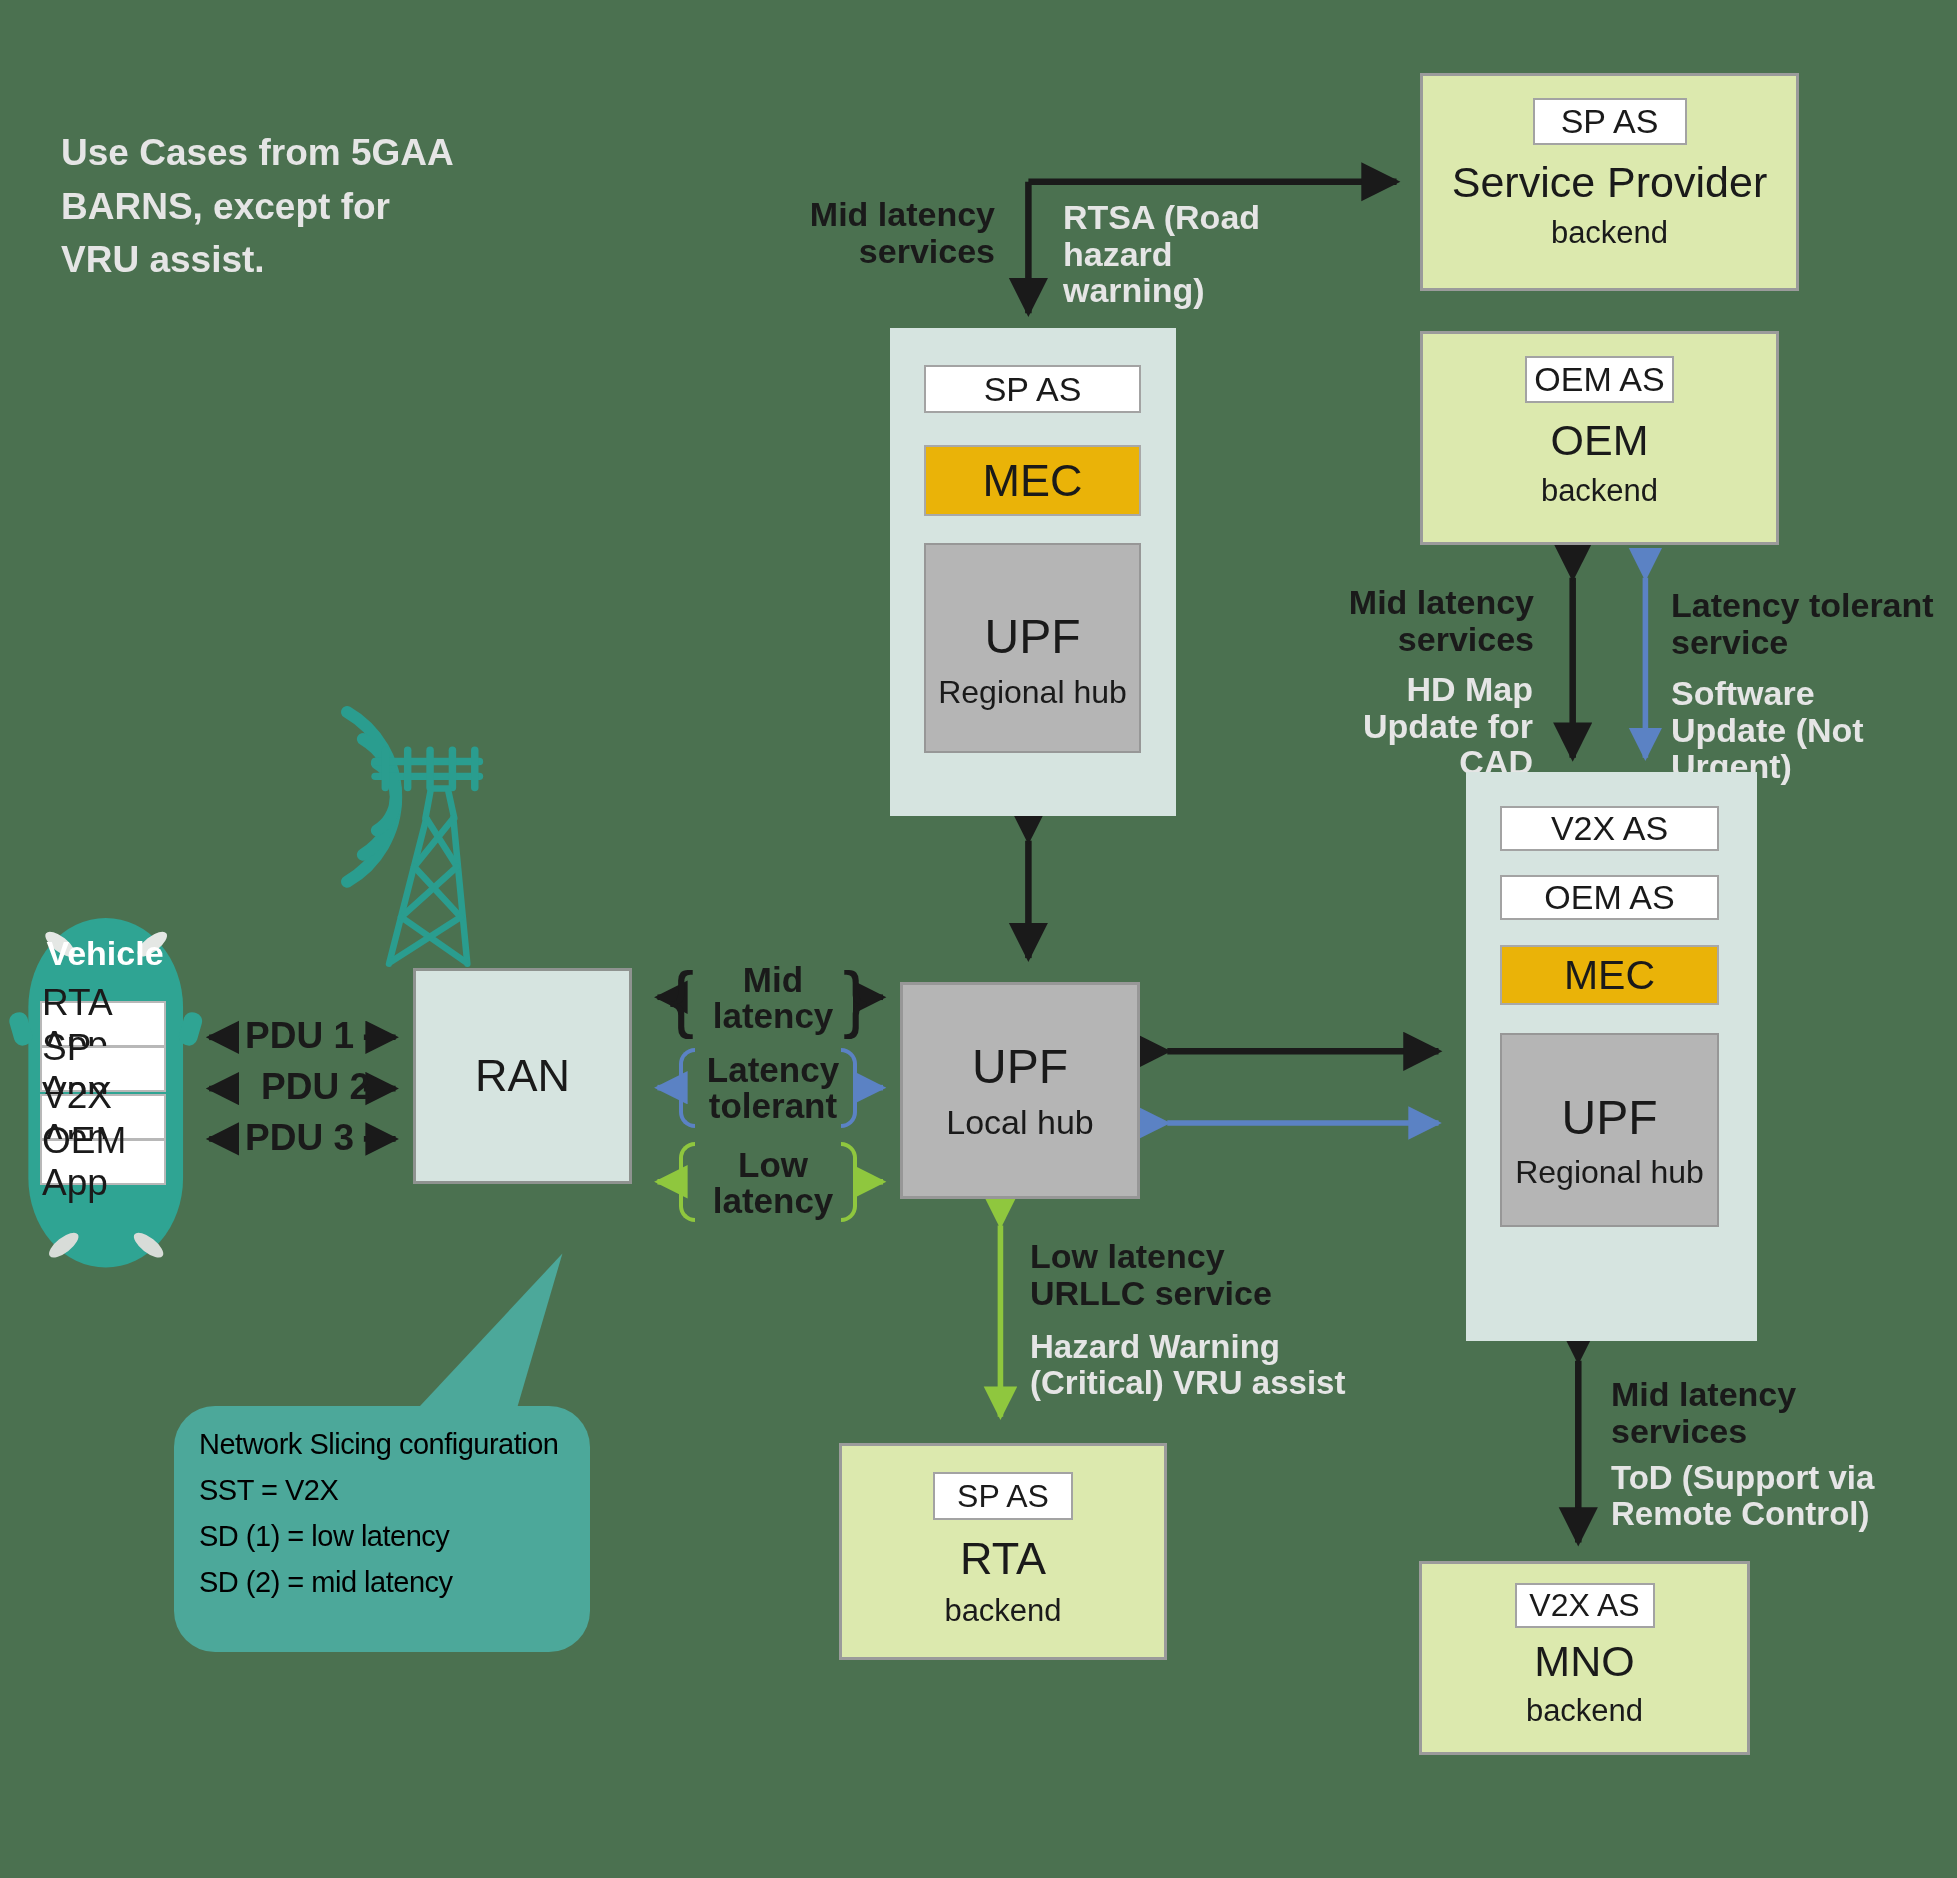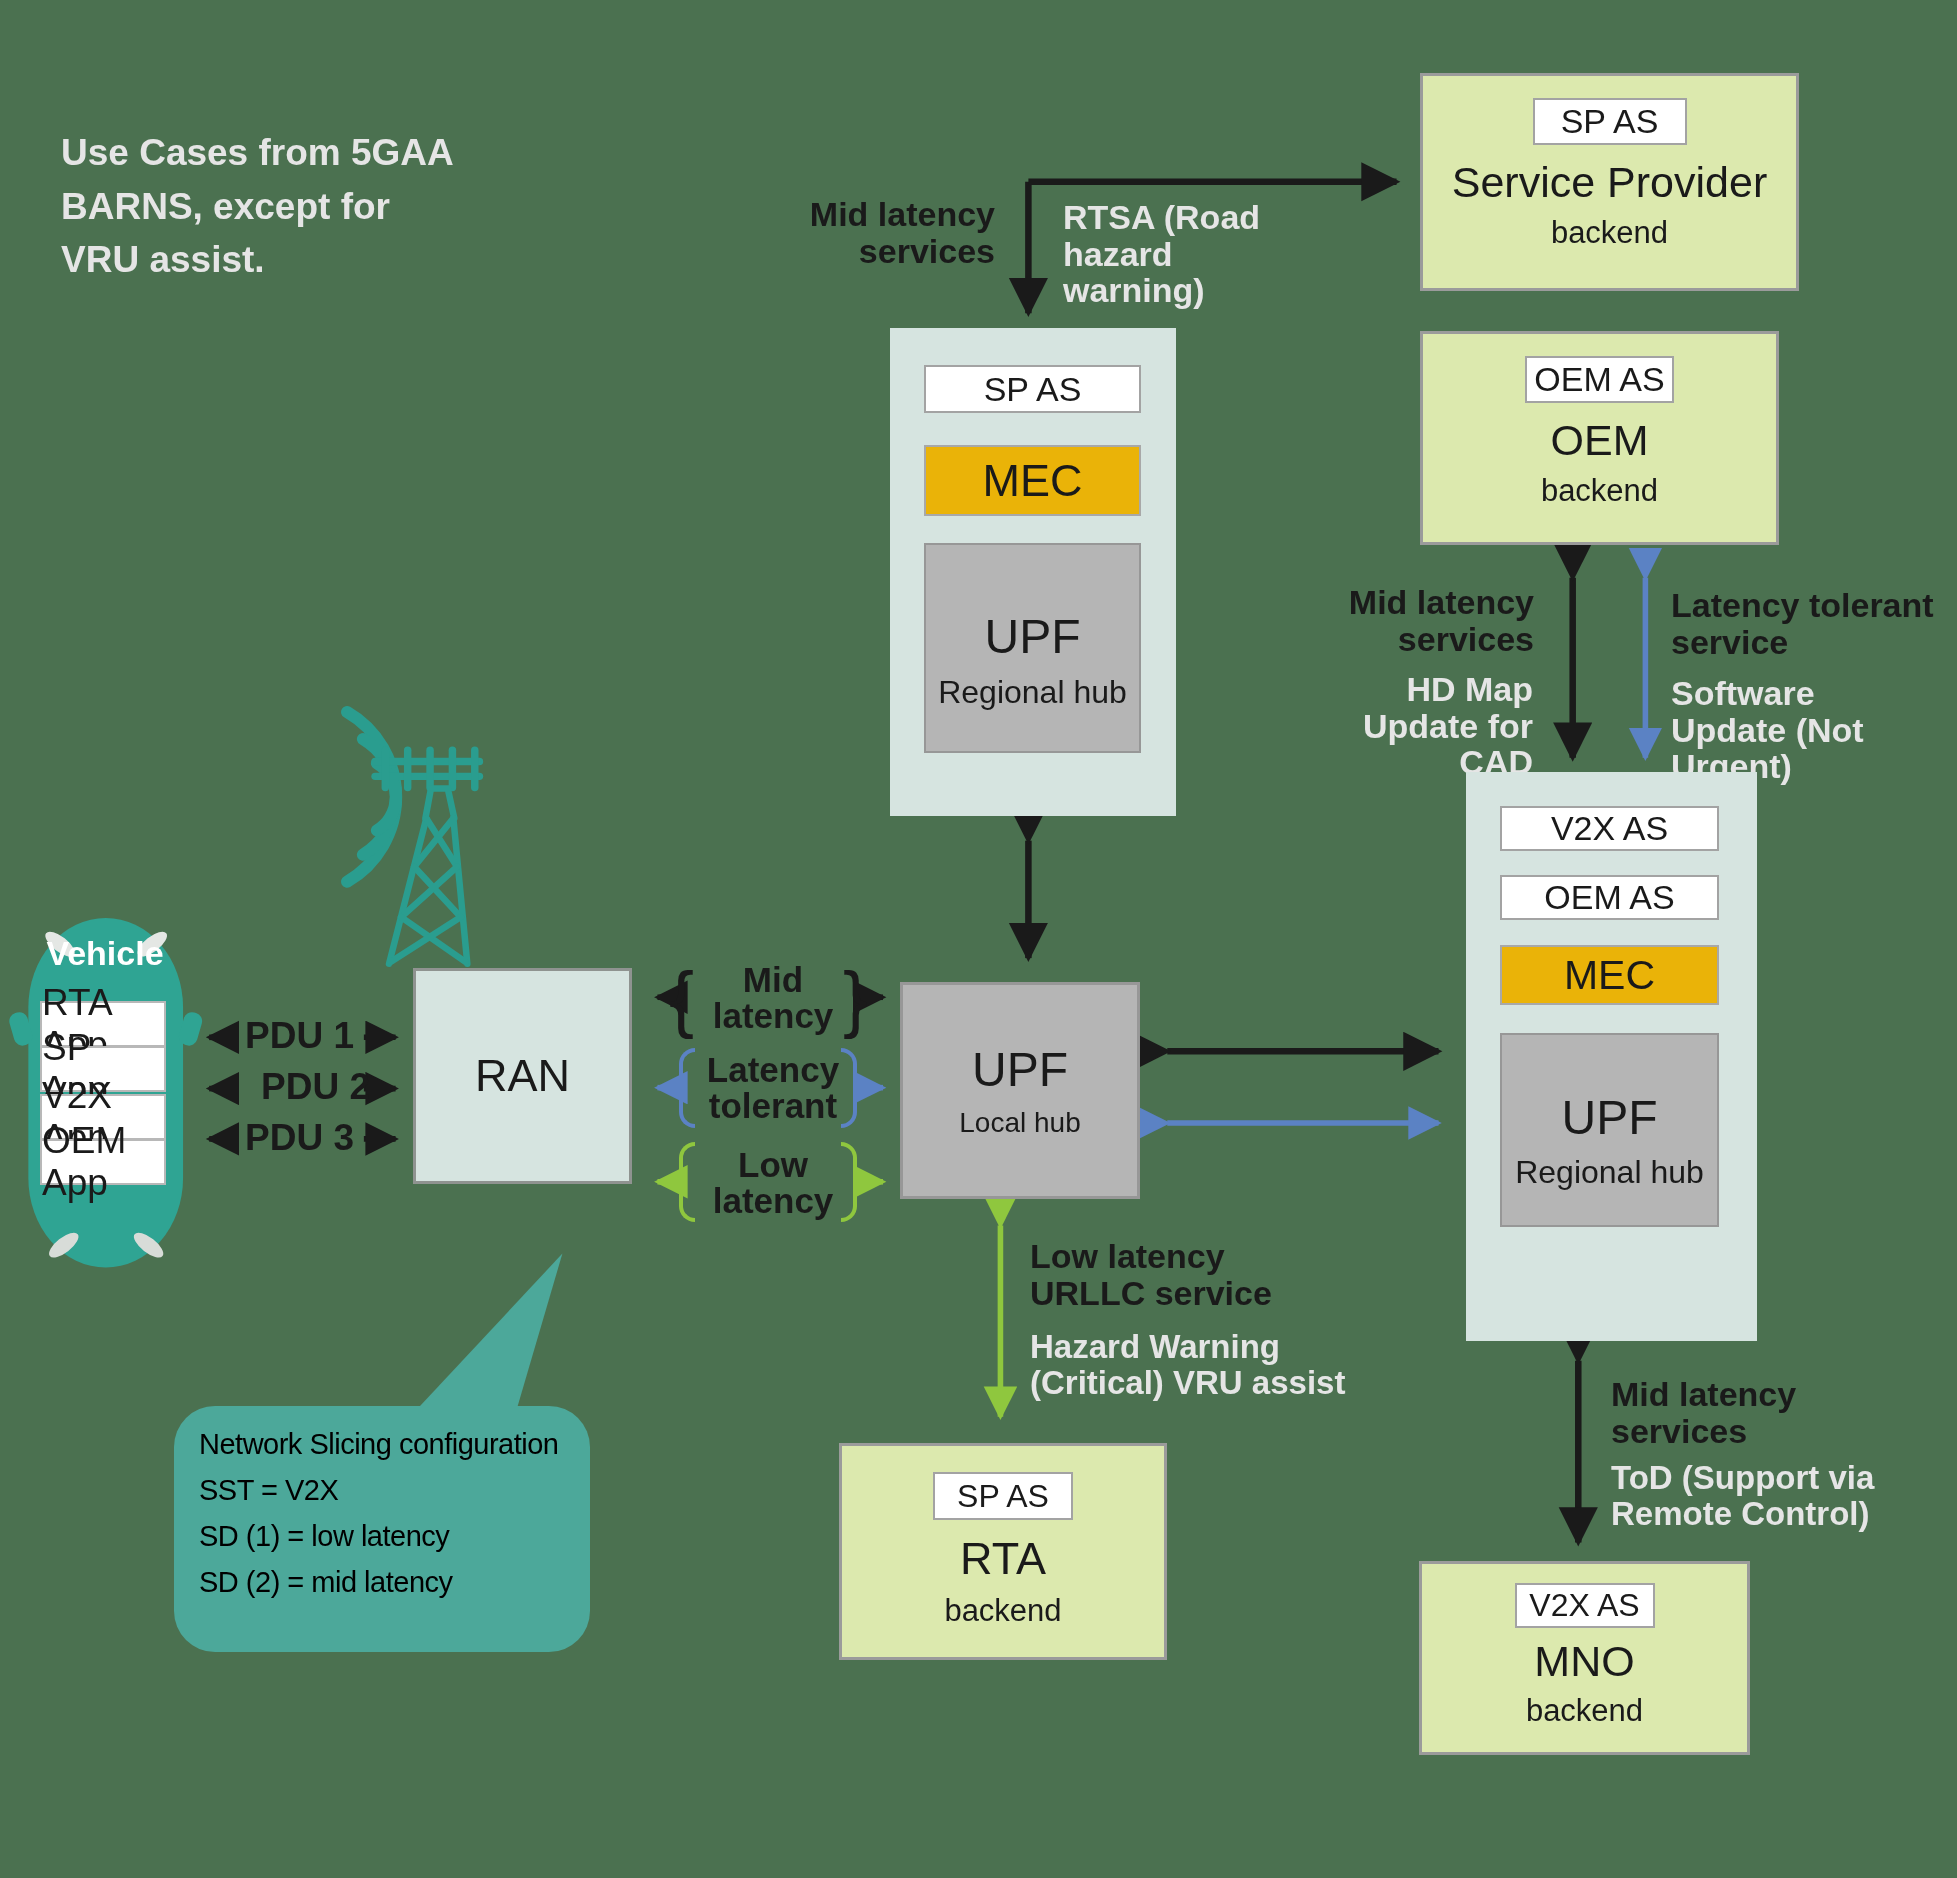--- a/index.html
+++ b/index.html
@@ -191,21 +191,21 @@
   <div class="inner upf-box" style="left:34px; top:261px; width:219px; height:194px; padding-top:20.5px;">
     <div class="upf-t">UPF</div>
     <div class="upf-s">Regional hub</div>
   </div>
 </div>
 
 <div class="pane panel-border inner" style="left:413px; top:968px; width:219px; height:216px; font-size:45px;">RAN</div>
 
 <div class="inner upf-box" style="left:900px; top:982px; width:240px; height:217px; border-width:3.7px; z-index:1;">
   <div class="upf-t">UPF</div>
-  <div class="upf-s" style="font-size:28px;">Local hub</div>
+  <div class="upf-s" style="font-size:34px;">Local hub</div>
 </div>
 
 <div class="abs center" style="left:37px; top:934px; width:136px; font-size:34px; font-weight:700; color:#ffffff; z-index:2;">Vehicle</div>
 <div class="app-chip" style="top:1001px;">RTA App</div>
 <div class="app-chip" style="top:1046px;">SP App</div>
 <div class="app-chip" style="top:1094px;">V2X App</div>
 <div class="app-chip" style="top:1139px;">OEM App</div>
 
 <div class="abs lbl center" style="left:237px; top:1016px; width:125px; font-size:37px;">PDU 1</div>
 <div class="abs lbl center" style="left:253px; top:1067px; width:125px; font-size:37px;">PDU 2</div>

